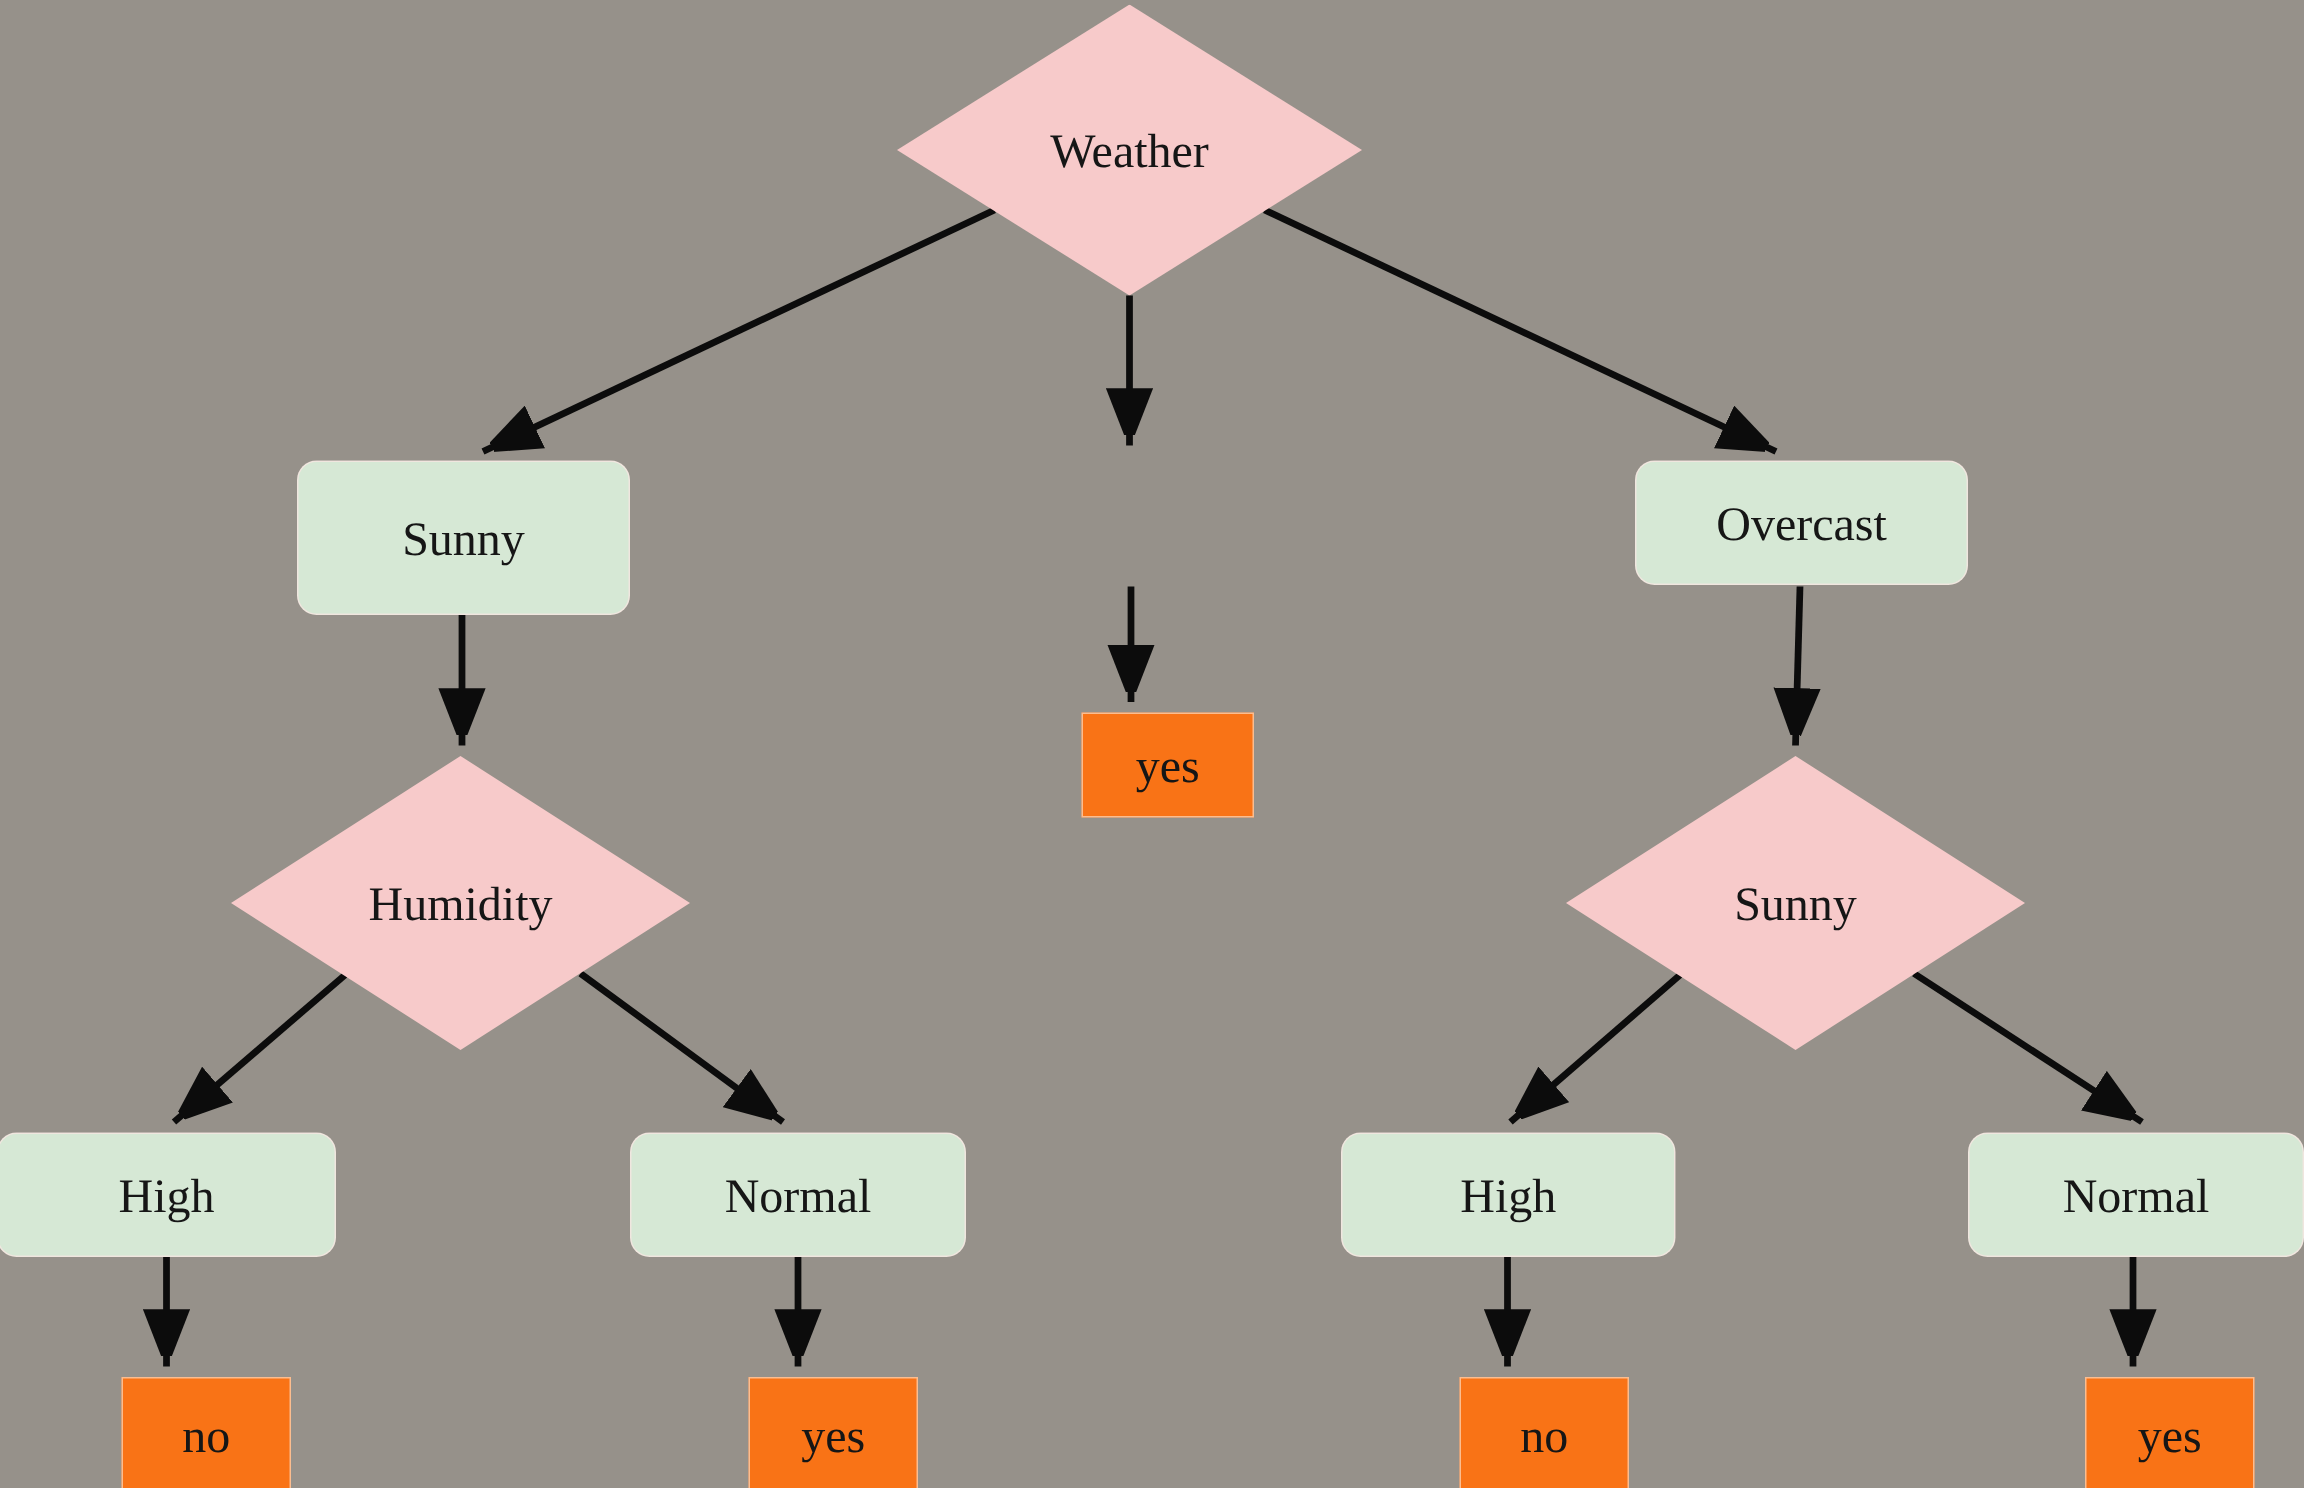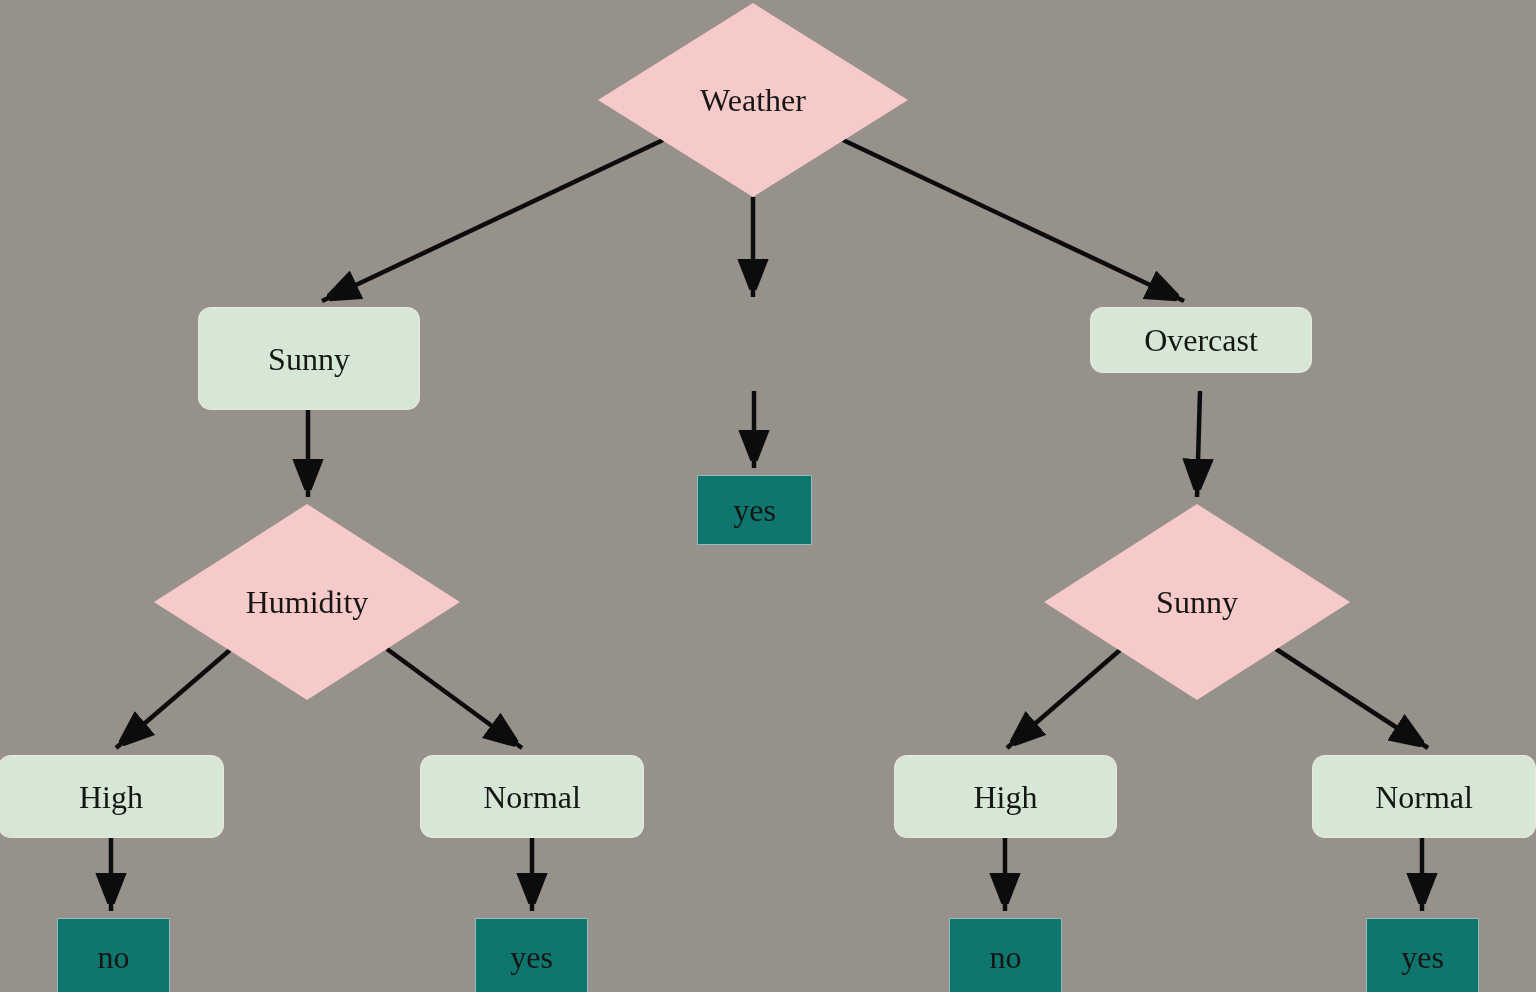--- a/index.html
+++ b/index.html
@@ -25,22 +25,23 @@
   .decision {
     background: #f7caca;
     clip-path: polygon(50% 0%, 100% 50%, 50% 100%, 0% 50%);
   }
   .branch {
     background: #d6e8d5;
     border: 1px solid rgba(248, 230, 225, 0.75);
     border-radius: 13px;
   }
   .leaf {
-    background: #0f766e;
+    background: #f97316;
     border: 1px solid rgba(255, 250, 244, 0.55);
+    margin-left: 24px;
   }
 </style>
 </head>
 <body>
 
 <div id="canvas">
 
   <svg id="edges" width="1536" height="992" viewBox="0 0 1536 992">
     <defs>
       <marker id="arrow" markerWidth="7" markerHeight="7" refX="8.5" refY="3.5" orient="auto" markerUnits="strokeWidth">
@@ -65,21 +66,21 @@
     </g>
   </svg>
 
   <div class="node decision" style="left:598px; top:3px; width:310px; height:194px;">
     <span>Weather</span>
   </div>
 
   <div class="node branch" style="left:198px; top:307px; width:222px; height:103px;">
     <span>Sunny</span>
   </div>
-  <div class="node branch" style="left:1090px; top:307px; width:222px; height:66px;">
+  <div class="node branch" style="left:1090px; top:307px; width:222px; height:83px;">
     <span>Overcast</span>
   </div>
 
   <div class="node leaf" style="left:697px; top:475px; width:115px; height:70px;">
     <span>yes</span>
   </div>
 
   <div class="node decision" style="left:154px; top:504px; width:306px; height:196px;">
     <span>Humidity</span>
   </div>

